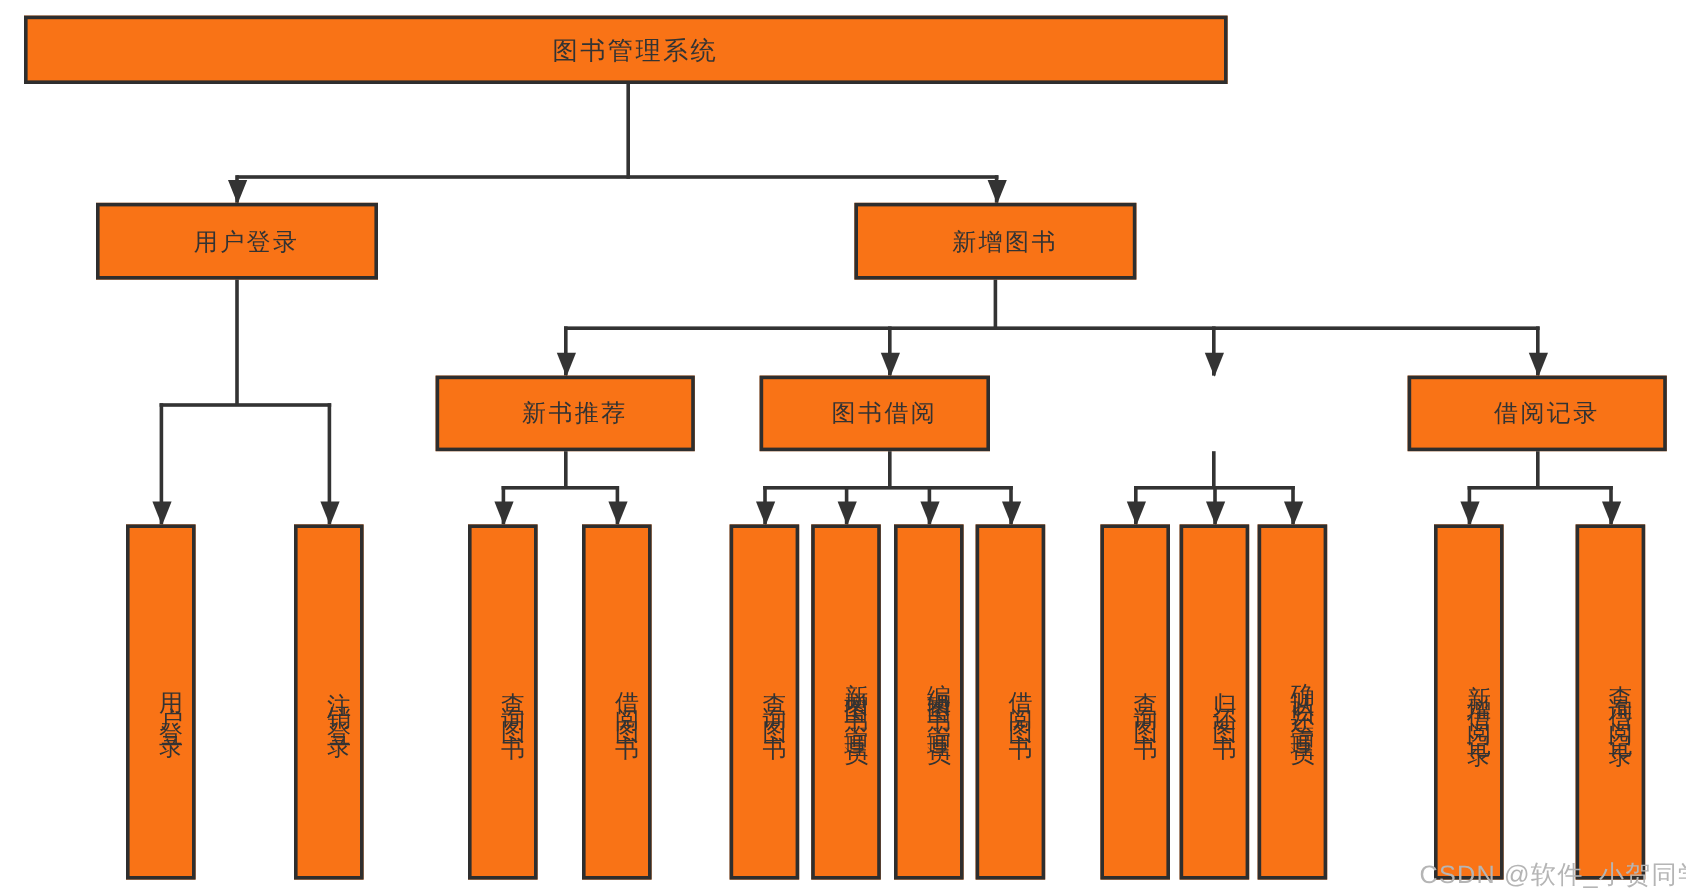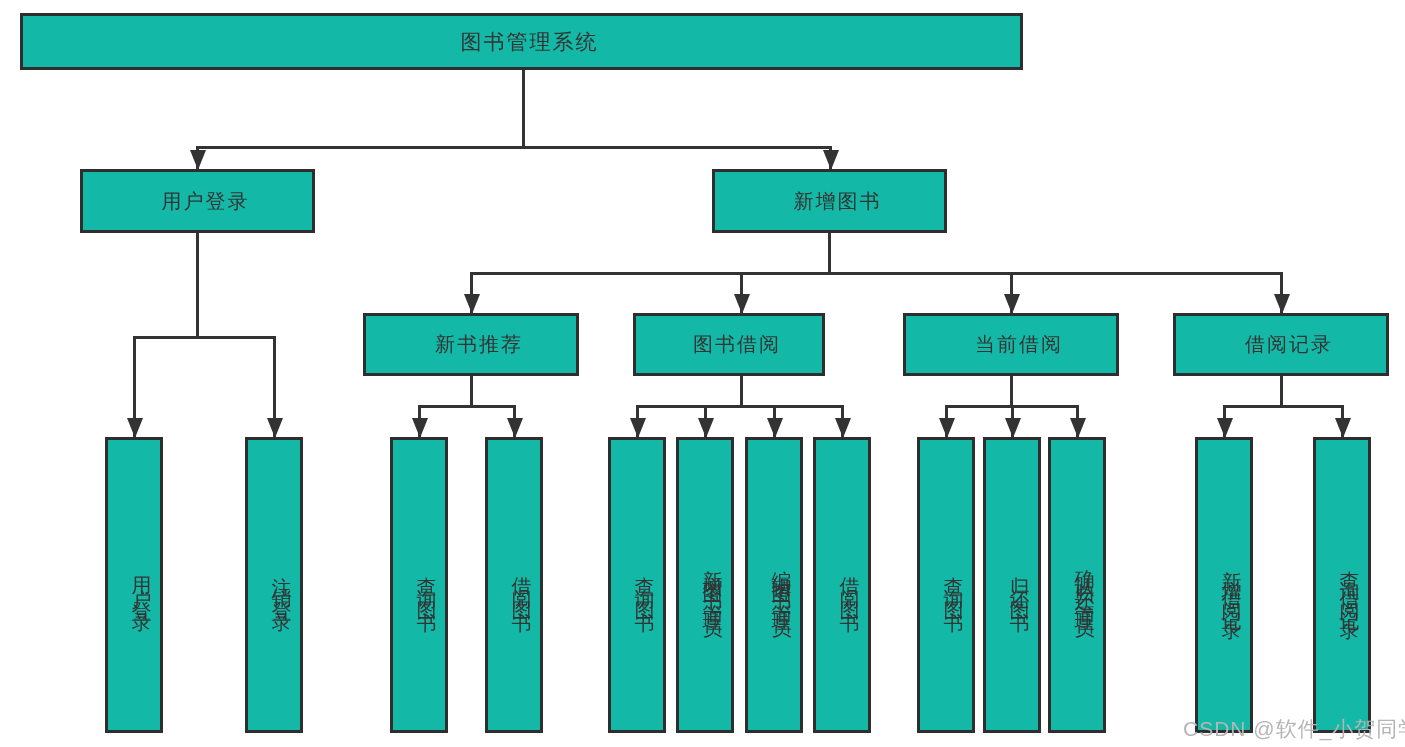--- a/index.html
+++ b/index.html
@@ -11,21 +11,21 @@
     position:relative;
     width:1405px;height:747px;
     background:#ffffff;
     overflow:hidden;
   }
   
   .box{
     position:absolute;
     box-sizing:border-box;
     border:3px solid #2e2e2e;
-    background:#14b8a6;
+    background:#f97316;
     display:flex;align-items:center;justify-content:center;padding-left:16px;
   }
   .hlabel{
     font-size:20px;color:#333333;letter-spacing:2px;white-space:nowrap;
   }
   .root .hlabel{font-size:21px;}
   .vbox{top:437px;width:58px;height:296px;}
   .vtext{
     writing-mode:vertical-rl;
     text-orientation:mixed;
@@ -93,23 +93,20 @@
   <div class="drop" style="left:740px;top:272px;height:41px;"></div>
   <div class="drop" style="left:1010px;top:272px;height:41px;"></div>
   <div class="drop" style="left:1280px;top:272px;height:41px;"></div>
 
   <div class="box" style="left:363px;top:313px;width:216px;height:63px;align-items:center;">
     <span class="hlabel">新书推荐</span>
   </div>
   <div class="box" style="left:633px;top:313px;width:192px;height:63px;">
     <span class="hlabel">图书借阅</span>
   </div>
-  <div class="box" style="left:903px;top:313px;width:216px;height:63px;">
-    <span class="hlabel">当前借阅</span>
-  </div>
   <div class="box" style="left:1173px;top:313px;width:216px;height:63px;">
     <span class="hlabel">借阅记录</span>
   </div>
 
   <div class="vline" style="left:470px;top:376px;height:31px;"></div>
   <div class="hline" style="left:418px;top:405px;width:97px;"></div>
   <div class="drop" style="left:418px;top:405px;height:32px;"></div>
   <div class="drop" style="left:513px;top:405px;height:32px;"></div>
 
   <div class="vline" style="left:740px;top:376px;height:31px;"></div>

